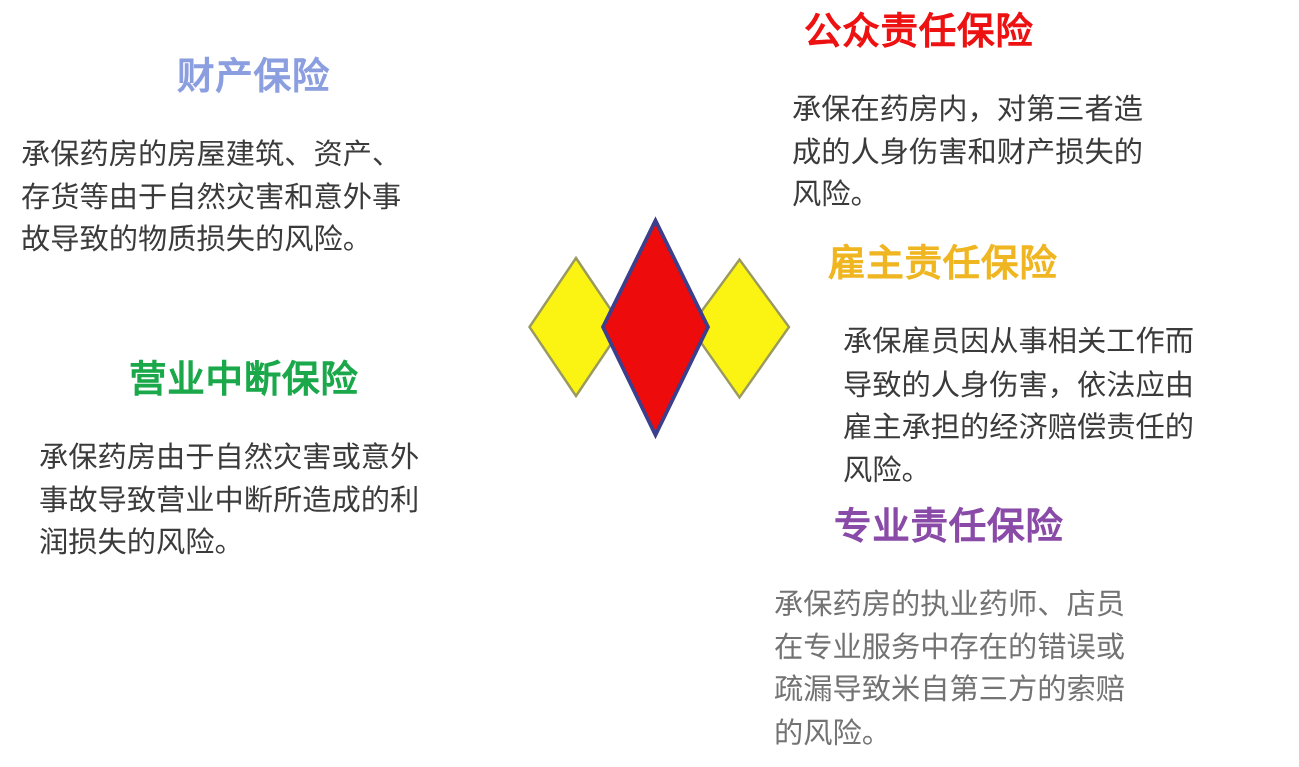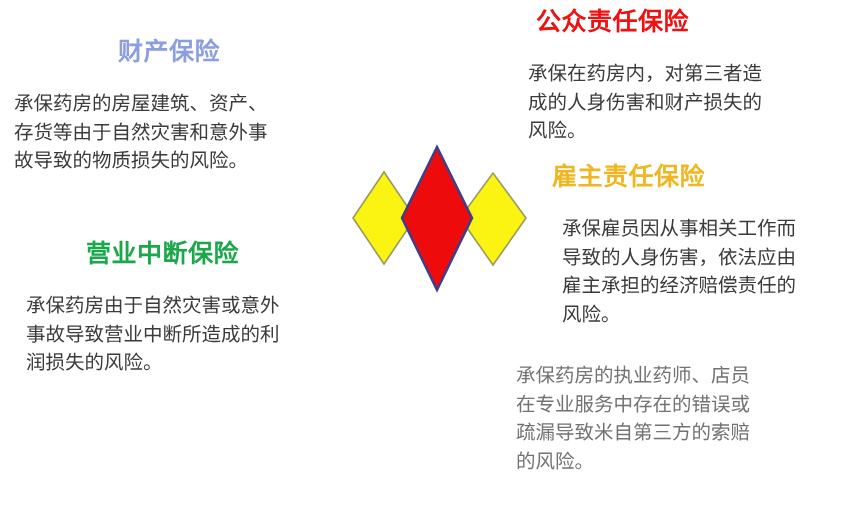--- a/index.html
+++ b/index.html
@@ -96,20 +96,21 @@
 
   <div class="block" id="blk-employer">
     <div class="heading" style="color: rgb(240, 182, 33);">雇主责任保险</div>
     <div class="body-text" style="color: rgb(59, 59, 59);">承保雇员因从事相关工作而
 导致的人身伤害，依法应由
 雇主承担的经济赔偿责任的
 风险。</div>
   </div>
 
   <div class="block" id="blk-professional">
+    <div class="heading" style="color: rgb(138, 75, 168);">专业责任保险</div>
     <div class="body-text" style="color: #737373;">承保药房的执业药师、店员
 在专业服务中存在的错误或
 疏漏导致米自第三方的索赔
 的风险。</div>
   </div>
 
   <div id="diamonds">
     <svg width="195" height="165" viewBox="0 0 195 165" xmlns="http://www.w3.org/2000/svg">
 
       <polygon id="dia-left" points="8,80 39,34 70,80 39,126" fill="#fbf312" stroke="#9a9a5e" stroke-width="1.6"></polygon>

